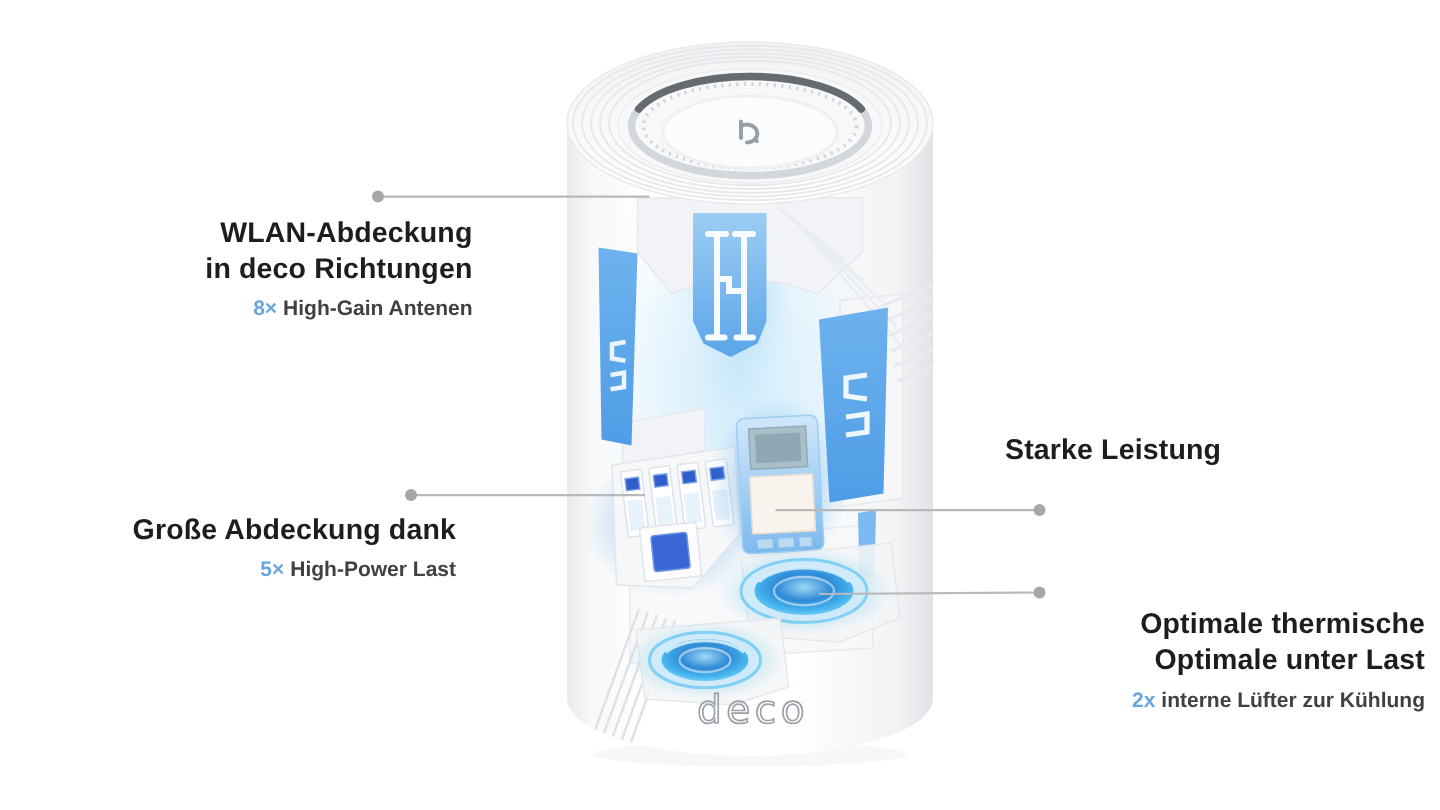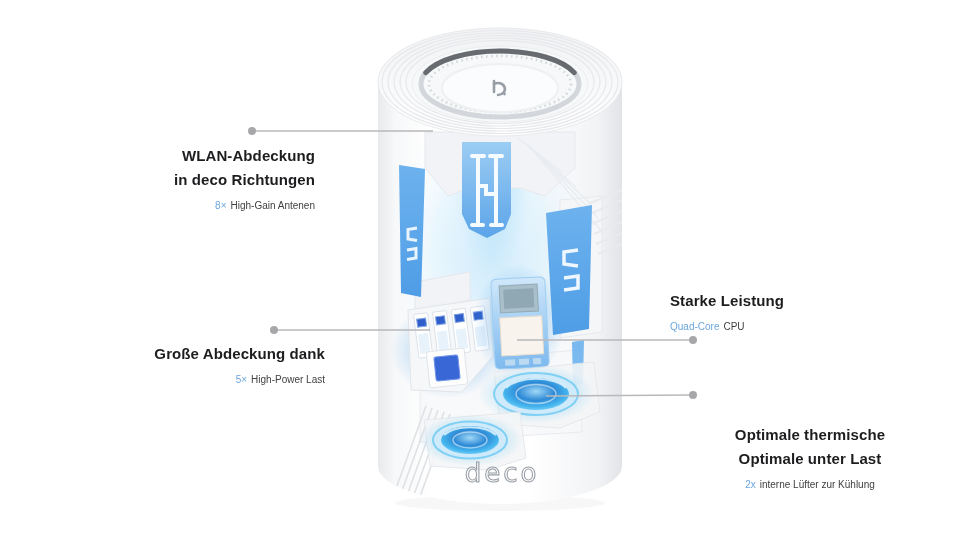--- a/index.html
+++ b/index.html
@@ -3,31 +3,31 @@
 <meta charset="utf-8">
 <style>
   html,body{margin:0;padding:0;background:#ffffff;}
   .stage{
     position:relative;width:960px;height:540px;background:#ffffff;overflow:hidden;
     font-family:"Liberation Sans", sans-serif;
   }
   .art{position:absolute;left:0;top:0;}
   .callout{position:absolute;}
   .callout .heading{
-    font-size:15px;font-weight:700;color:#1d1d1f;line-height:24px;letter-spacing:.1px;
+    font-size:19px;font-weight:700;color:#1d1d1f;line-height:24px;letter-spacing:.1px;
   }
   .callout .spec{
-    font-size:10px;font-weight:400;color:#414144;line-height:19px;margin-top:4px;
+    font-size:14px;font-weight:700;color:#414144;line-height:19px;margin-top:4px;
   }
   .accent{color:#6BA6DC;}
   .spec-rest{margin-left:4px;}
   .c1{top:144px;left:60px;width:255px;text-align:right;}
-  .c2{top:342px;left:70px;width:255px;text-align:right;}
+  .c2{top:342px;left:49px;width:255px;text-align:right;}
   .c3{top:289px;left:670px;width:270px;text-align:left;}
-  .c4{top:423px;left:670px;width:280px;text-align:center;}
+  .c4{top:405px;left:670px;width:280px;text-align:right;}
 </style>
 </head>
 <body>
 
 <div class="stage">
 
   <svg class="art" width="960" height="540" viewBox="0 0 960 540">
     <defs>
       <linearGradient id="bodyG" x1="0" y1="0" x2="1" y2="0">
         <stop offset="0" stop-color="#e9eaec"></stop>
@@ -251,21 +251,20 @@
     <div class="spec"><span class="accent">8×</span><span class="spec-rest">High-Gain Antenen</span></div>
   </div>
 
   <div class="callout c2">
     <div class="heading">Große Abdeckung dank</div>
     <div class="spec"><span class="accent">5×</span><span class="spec-rest">High-Power Last</span></div>
   </div>
 
   <div class="callout c3">
     <div class="heading">Starke Leistung</div>
-    <div class="spec"><span class="accent">Quad-Core</span><span class="spec-rest">CPU</span></div>
   </div>
 
   <div class="callout c4">
     <div class="heading">Optimale thermische</div>
     <div class="heading">Optimale unter Last</div>
     <div class="spec"><span class="accent">2x</span><span class="spec-rest">interne Lüfter zur Kühlung</span></div>
   </div>
 
 </div>
 

